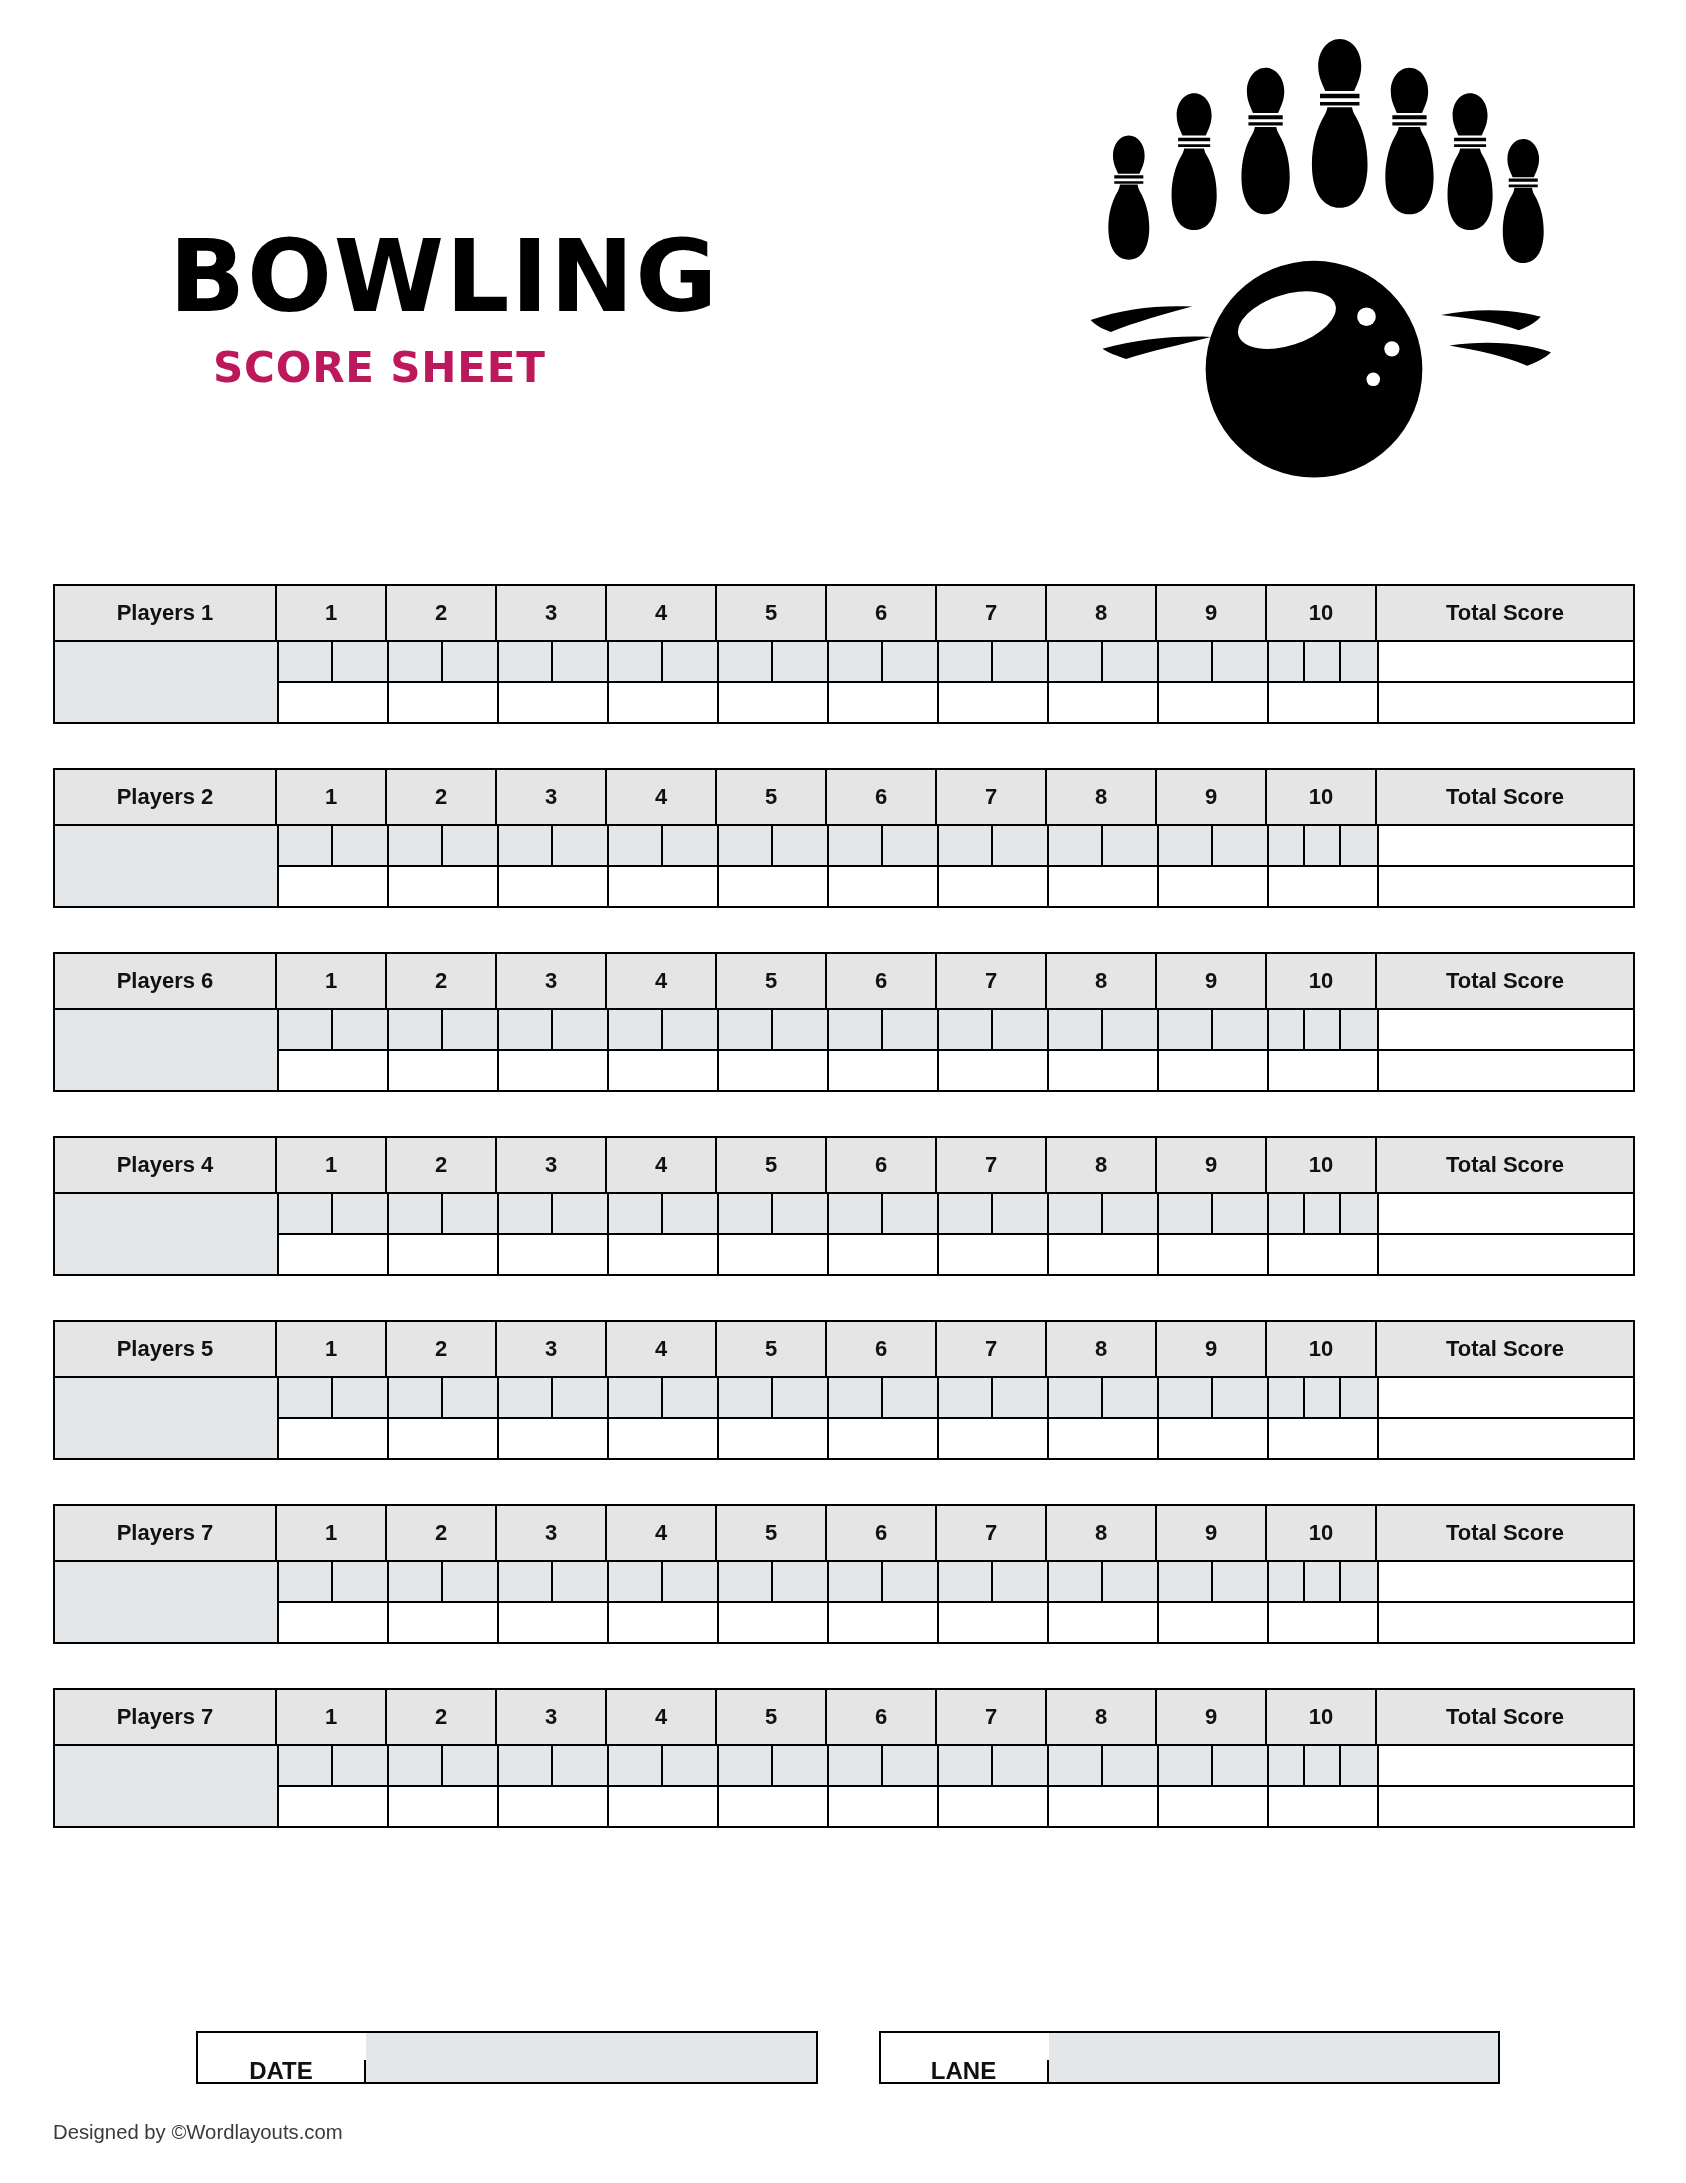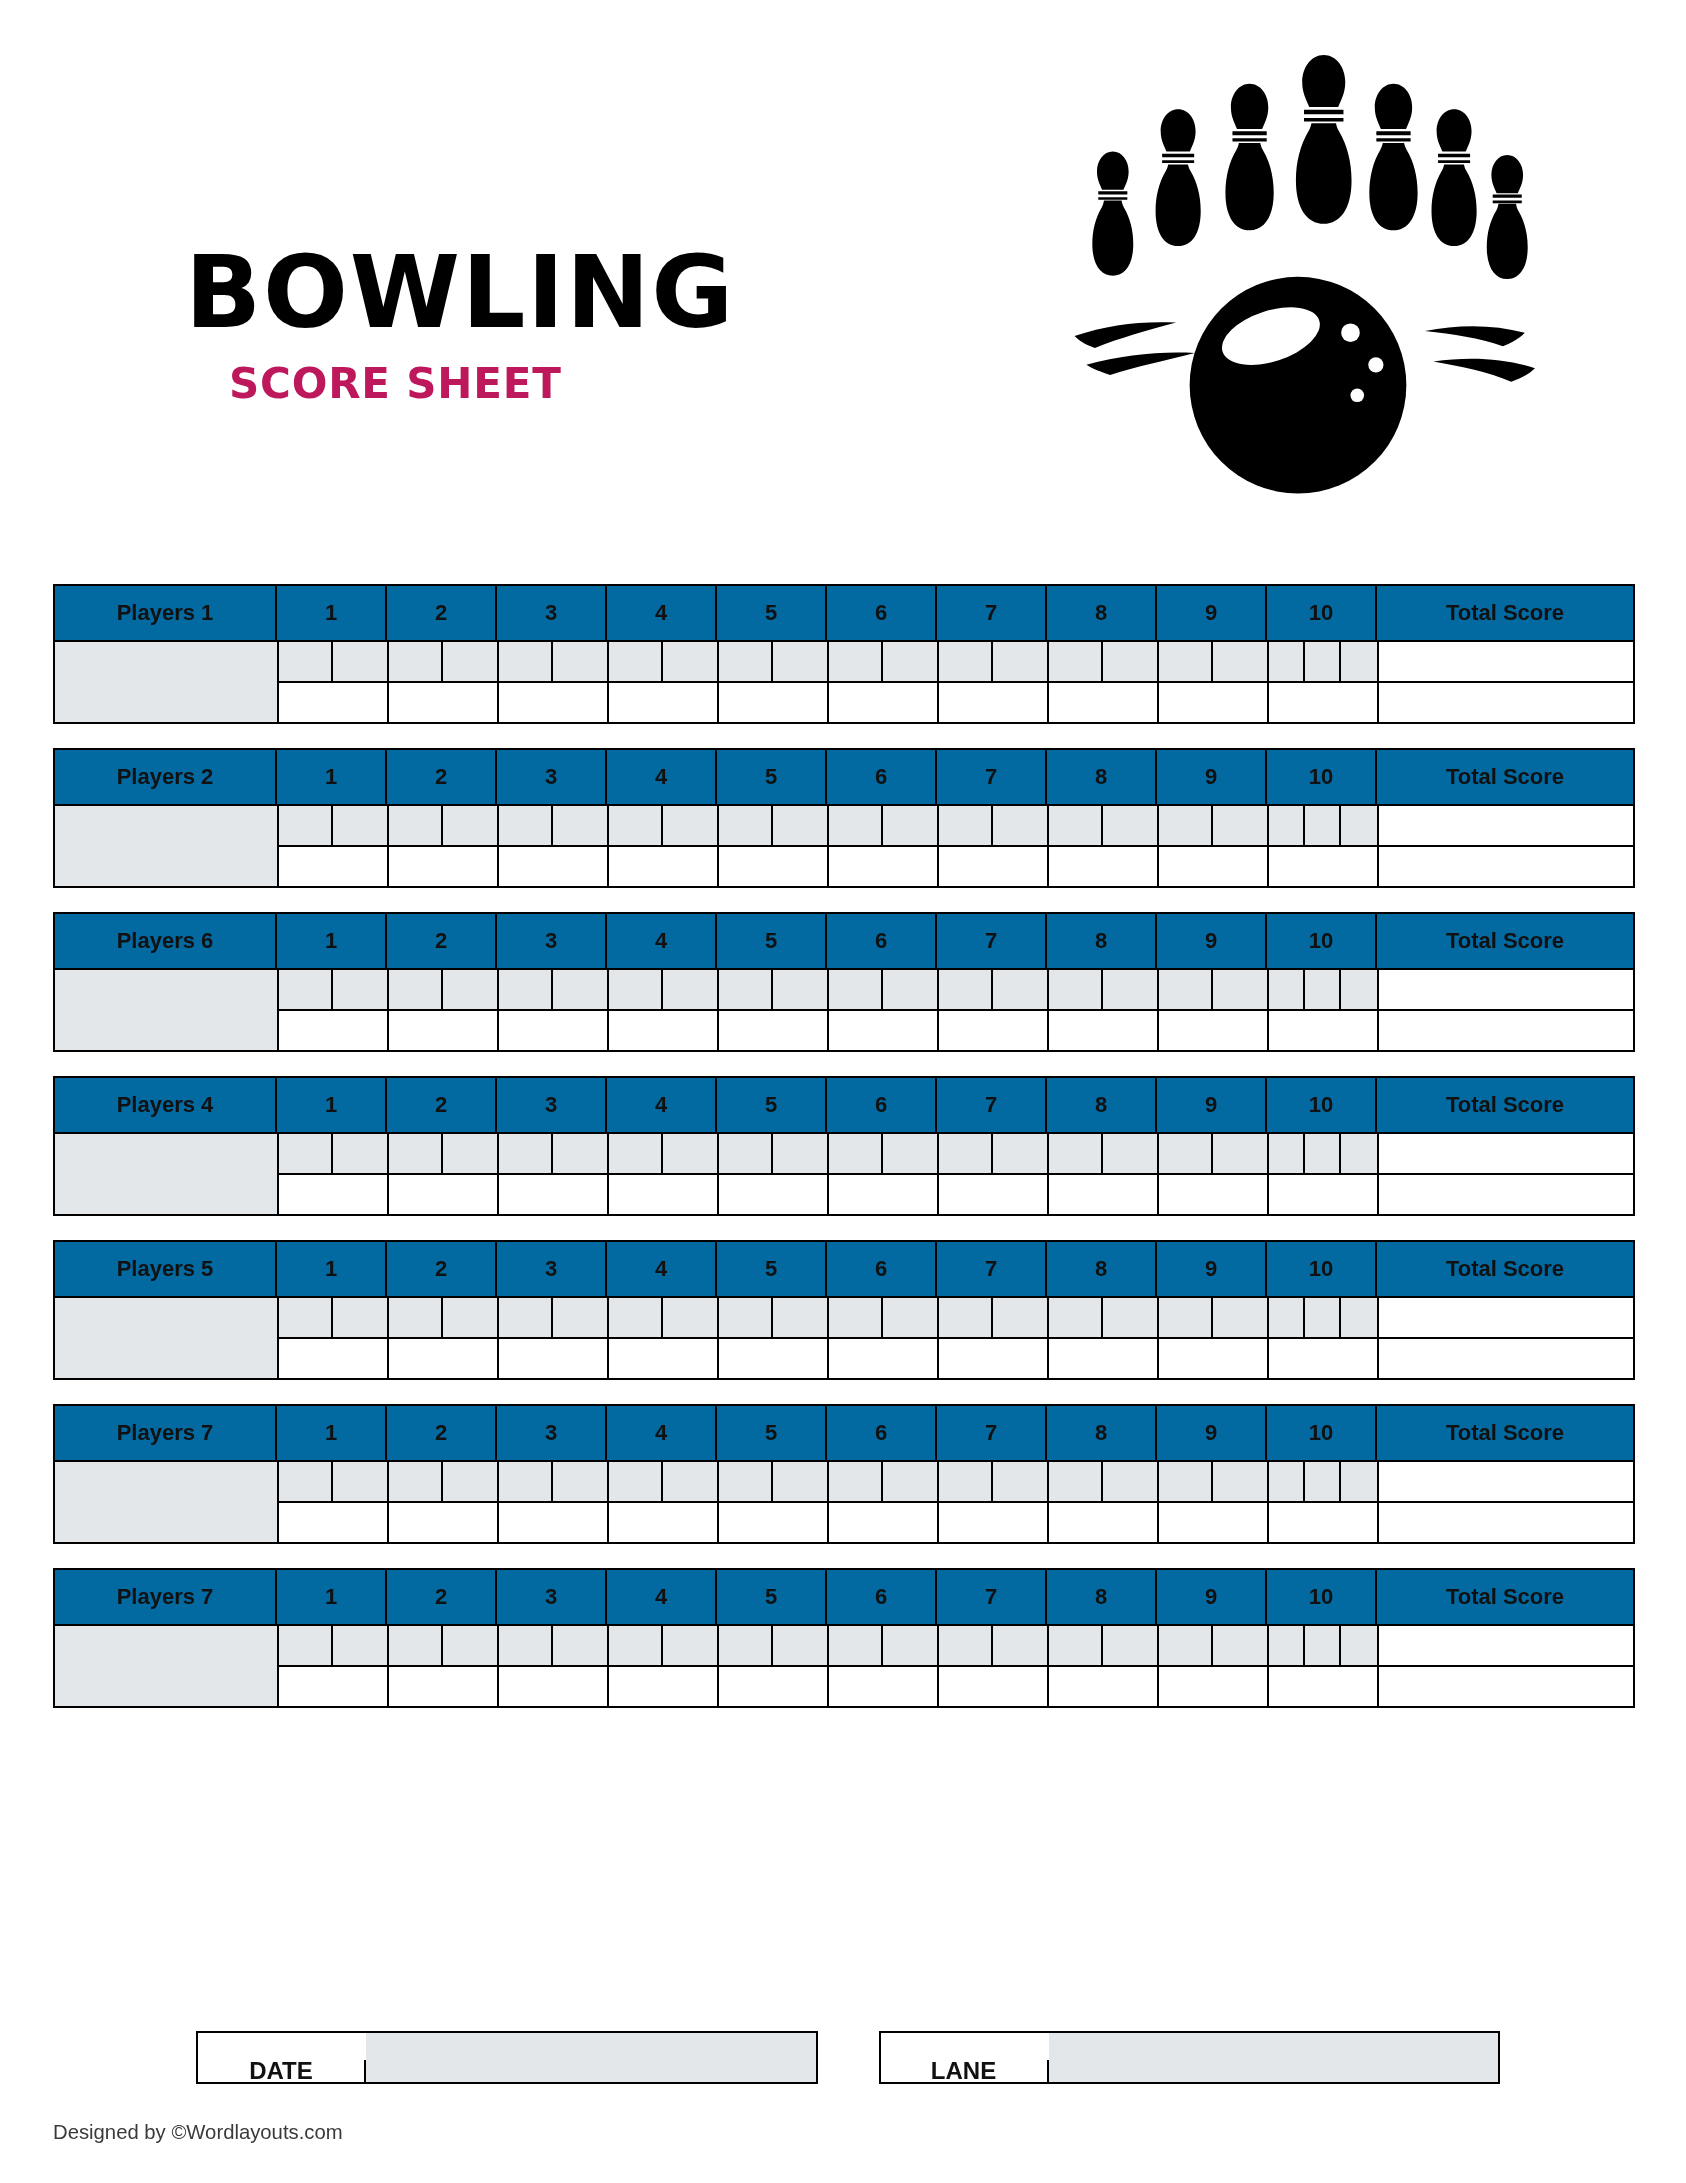--- a/index.html
+++ b/index.html
@@ -14,21 +14,21 @@
     color: #111111;
     position: relative;
     overflow: hidden;
   }
 
   .sheet {
     position: relative;
     width: 1687px;
     height: 1608px;
     box-sizing: border-box;
-    padding: 16px;
+    padding: 0;
   }
 
   
   .header {
     position: relative;
     height: 542px;
   }
   .title-block {
     position: absolute;
     left: 169px;
@@ -66,22 +66,22 @@
     position: absolute;
     left: 53px;
     top: 584px;
     width: 1582px;
   }
 
   .player-table {
     width: 1582px;
     border: 2.5px solid #000;
     box-sizing: border-box;
-    margin-bottom: 24px;
-    background: #0369a1;
+    margin-bottom: 44px;
+    background: #e5e5e5;
   }
 
   .row {
     display: flex;
     width: 100%;
     box-sizing: border-box;
   }
 
   .hdr-row {
     height: 56px;

